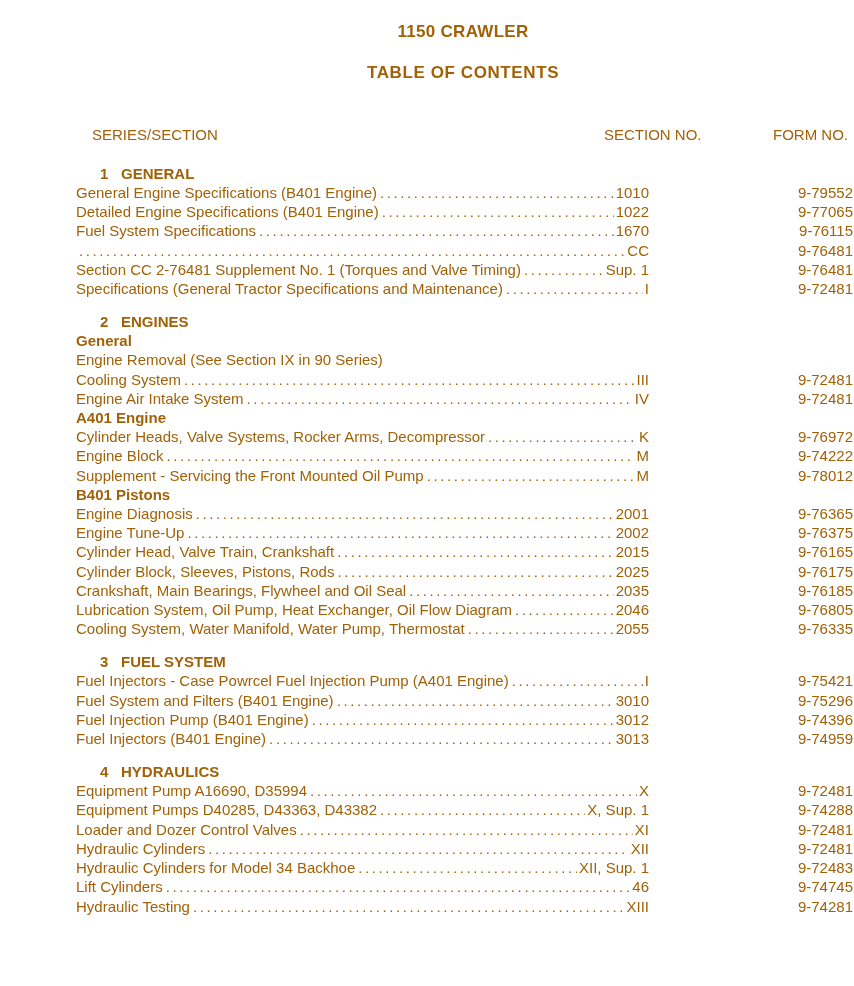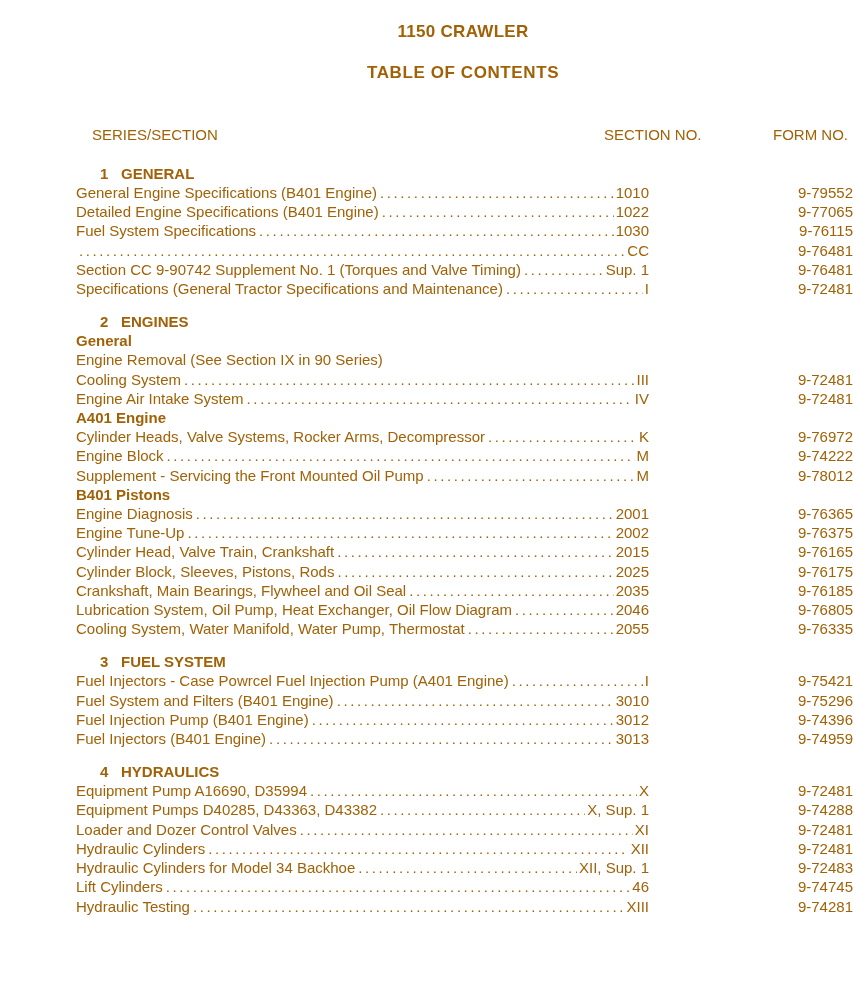--- a/index.html
+++ b/index.html
@@ -119,34 +119,34 @@
             <span class="label">Detailed Engine Specifications (B401 Engine)</span>
             <span class="dots">..........................................................................................</span>
             <span class="secno">1022</span>
           </div>
           <span class="formno">9-77065</span>
         </div>
         <div class="row">
           <div class="row-main">
             <span class="label">Fuel System Specifications</span>
             <span class="dots">..........................................................................................</span>
-            <span class="secno">1030</span>
+            <span class="secno">1670</span>
           </div>
           <span class="formno">9-76115</span>
         </div>
         <div class="row">
           <div class="row-main">
             <span class="dots">..........................................................................................</span>
             <span class="secno">CC</span>
           </div>
           <span class="formno">9-76481</span>
         </div>
         <div class="row">
           <div class="row-main">
-            <span class="label">Section CC 9-90742 Supplement No. 1 (Torques and Valve Timing)</span>
+            <span class="label">Section CC 2-76481 Supplement No. 1 (Torques and Valve Timing)</span>
             <span class="dots">..........................................................................................</span>
             <span class="secno">Sup. 1</span>
           </div>
           <span class="formno">9-76481</span>
         </div>
         <div class="row">
           <div class="row-main">
             <span class="label">Specifications (General Tractor Specifications and Maintenance)</span>
             <span class="dots">..........................................................................................</span>
             <span class="secno">I</span>

